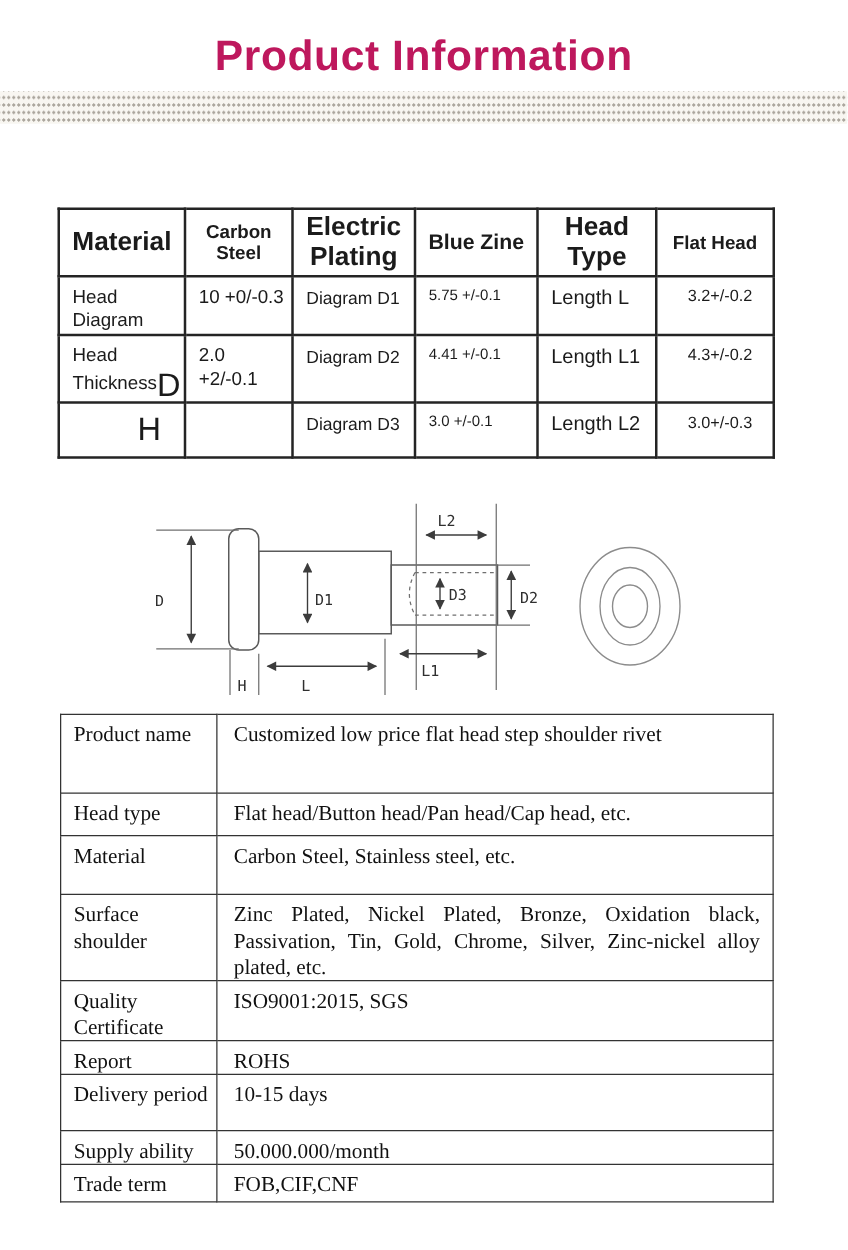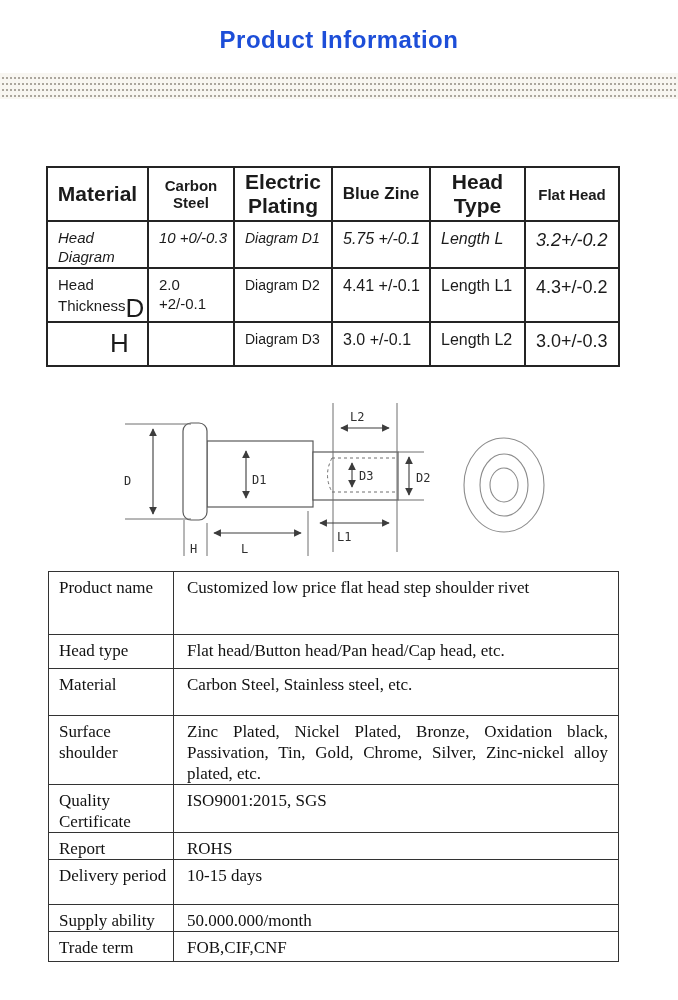--- a/index.html
+++ b/index.html
@@ -1,48 +1,48 @@
 <!DOCTYPE html>
 <html><head>
 <meta charset="utf-8">
 <style>
   html,body{margin:0;padding:0;background:#fff;}
   .page{position:relative;width:678px;height:1000px;background:#ffffff;overflow:hidden;
         font-family:"Liberation Sans","DejaVu Sans",sans-serif;}
 
   
   .title{position:absolute;top:26px;left:0;width:678px;text-align:center;
-         font-size:24px;font-weight:bold;color:#1d4ed8;letter-spacing:0.5px;}
+         font-size:34px;font-weight:bold;color:#be185d;letter-spacing:0.5px;}
 
   
   .dotband{position:absolute;top:73px;left:0;width:678px;height:26px;
            background-color:#f8f6f1;
            background-image:radial-gradient(#aba69d 0.9px, rgba(0,0,0,0) 1px);
            background-size:4px 6px;background-position:1px 2px;}
 
   
   table.spec{position:absolute;left:46px;top:166px;width:572px;border-collapse:collapse;
              table-layout:fixed;color:#1b1b1b;}
   table.spec th,table.spec td{border:2px solid #242424;vertical-align:top;text-align:left;
              overflow:hidden;}
   table.spec tr.hrow{height:54px;}
-  table.spec tr.sr0{height:47px;font-style:italic;}
+  table.spec tr.sr0{height:47px;}
   table.spec tr.sr1{height:47px;}
   table.spec tr.sr2{height:44px;}
   table.spec th{text-align:center;vertical-align:middle;font-weight:bold;line-height:1.15;
                 padding:2px;}
   table.spec th.col0,table.spec th.col2,table.spec th.col4{font-size:21px;}
   table.spec th.col1,table.spec th.col5{font-size:15px;}
   table.spec th.col3{font-size:17px;}
   table.spec td{padding:7px 2px 0 10px;font-size:15px;line-height:1.25;}
   table.spec td.col1{font-size:15px;}
   table.spec td.col2{font-size:14px;padding-top:8px;}
-  table.spec td.col3{font-size:16px;}
+  table.spec td.col3{font-size:12px;}
   table.spec td.col4{font-size:16px;}
-  table.spec td.col5{font-size:18px;}
+  table.spec td.col5{font-size:13px;text-align:center;}
   .bigletter{font-size:26px;font-weight:400;line-height:1;vertical-align:-6px;}
   table.spec tr.sr2 td.col0 .bigletter{margin-left:52px;}
 
   
   svg.diagram{position:absolute;left:0;top:392px;}
   svg.diagram text{font-family:"DejaVu Sans Mono",monospace;font-size:12px;fill:#2f2f2f;}
   .outline{stroke:#5a5a5a;stroke-width:1.2;fill:none;}
   .fillw{fill:#ffffff;}
   .ext{stroke:#6f6f6f;stroke-width:1;fill:none;}
   .dash{stroke:#6f6f6f;stroke-width:1;fill:none;stroke-dasharray:3 3;}

